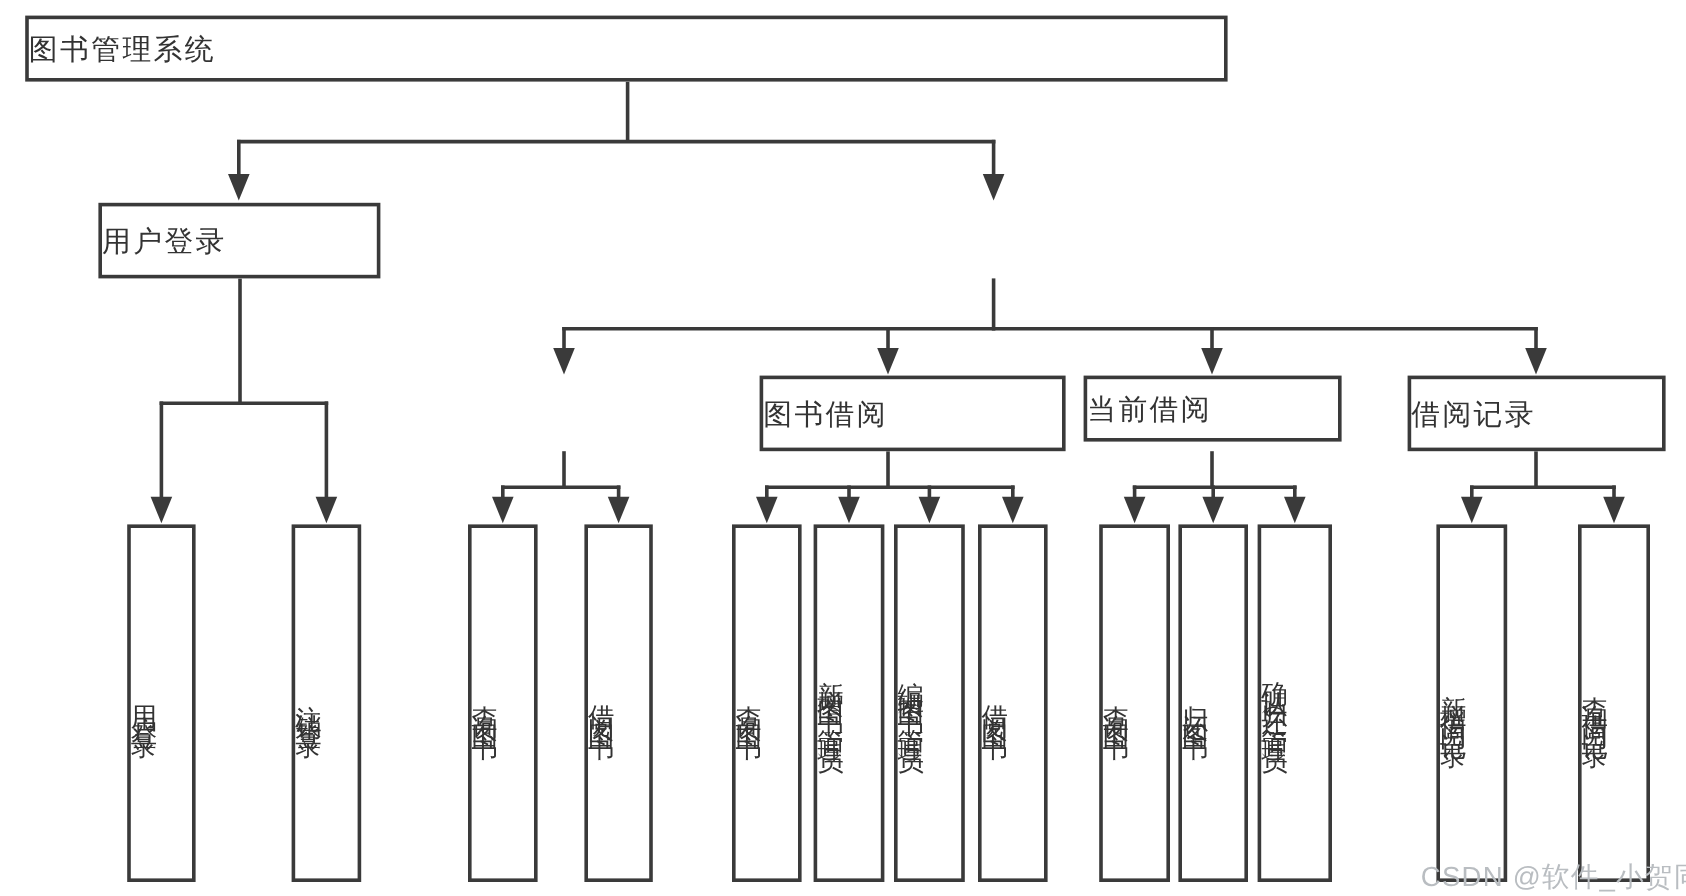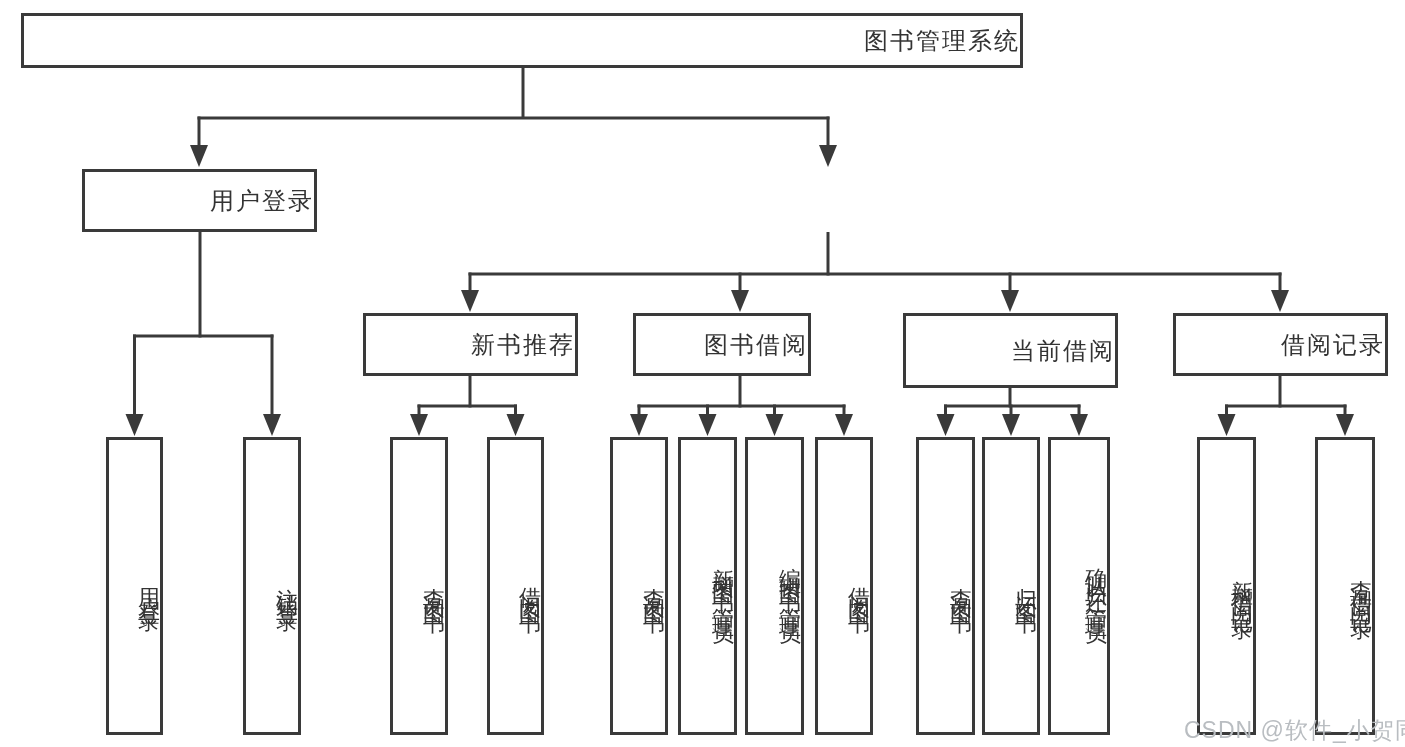--- a/index.html
+++ b/index.html
@@ -5,21 +5,21 @@
   html,body{margin:0;padding:0}
   body{
     width:1405px;height:747px;position:relative;overflow:hidden;
     background:#ffffff;
     font-family:"Liberation Sans","DejaVu Sans",sans-serif;
   }
   .canvas{position:absolute;left:0;top:0;width:1405px;height:747px}
   svg.connectors{position:absolute;left:0;top:0}
   .box,.vbox{
     position:absolute;background:#ffffff;border:3px solid #3a3a3a;
-    display:flex;align-items:center;justify-content:flex-end;
+    display:flex;align-items:center;justify-content:flex-start;
     color:#333333;box-sizing:border-box;
   }
   .box span{font-size:24px;letter-spacing:2px;white-space:nowrap}
   .vbox span{
     writing-mode:vertical-rl;text-orientation:mixed;
     font-size:22px;line-height:1;letter-spacing:8px;white-space:nowrap;
   }
   .watermark{
     position:absolute;left:1184px;top:715px;
     color:#b9bdc1;font-size:23px;letter-spacing:1px;white-space:nowrap;z-index:5;
@@ -99,27 +99,24 @@
   </svg>
 
   <div class="box" style="left:21px;top:13px;width:1002px;height:55px">
     <span>图书管理系统</span>
   </div>
 
   <div class="box" style="left:82px;top:169px;width:235px;height:63px">
     <span>用户登录</span>
   </div>
 
-  <div class="box" style="left:363px;top:313px;width:215px;height:63px">
-    <span>新书推荐</span>
-  </div>
-  <div class="box" style="left:633px;top:313px;width:178px;height:63px">
+  <div class="box" style="left:633px;top:313px;width:255px;height:63px">
     <span>图书借阅</span>
   </div>
-  <div class="box" style="left:903px;top:313px;width:215px;height:75px">
+  <div class="box" style="left:903px;top:313px;width:215px;height:55px">
     <span>当前借阅</span>
   </div>
   <div class="box" style="left:1173px;top:313px;width:215px;height:63px">
     <span>借阅记录</span>
   </div>
 
   <div class="vbox" style="left:106px;top:437px;width:57px;height:298px">
     <span>用户登录</span>
   </div>
   <div class="vbox" style="left:243px;top:437px;width:58px;height:298px">

